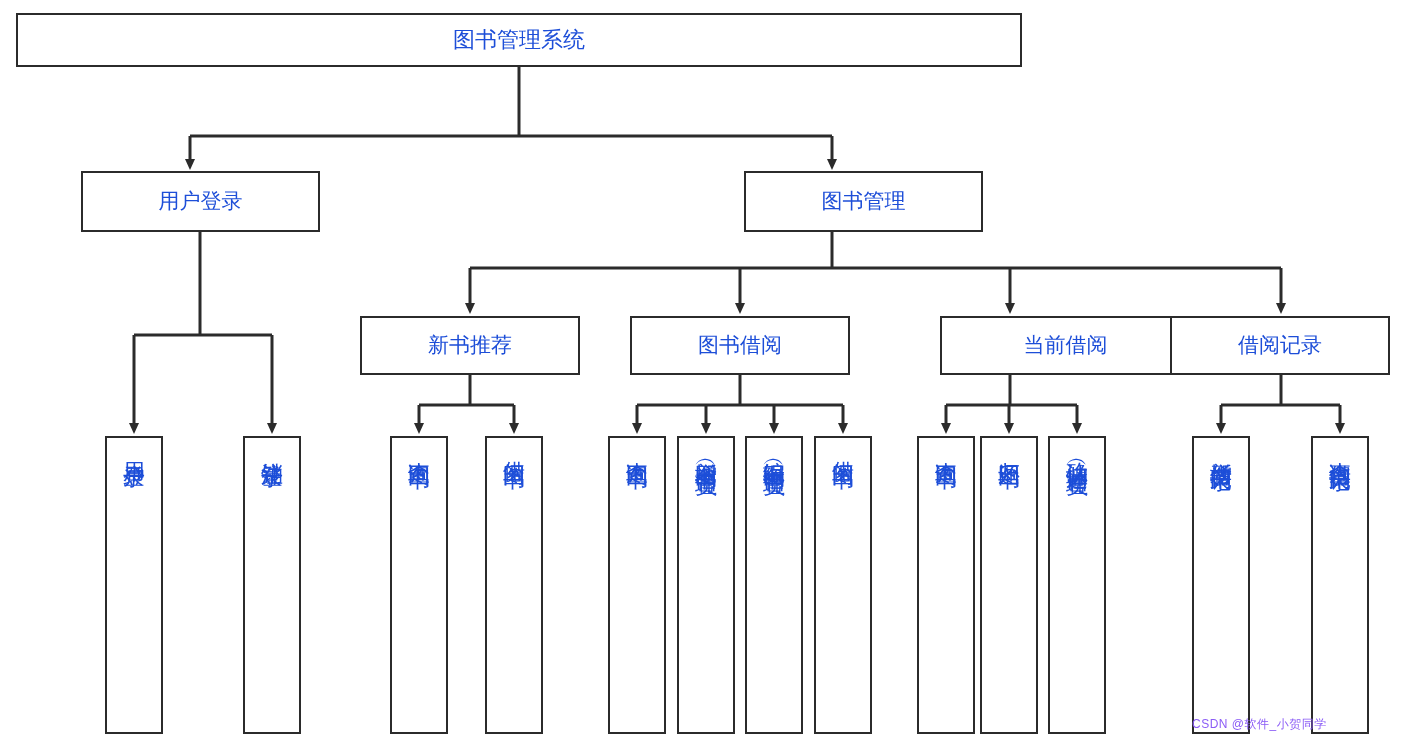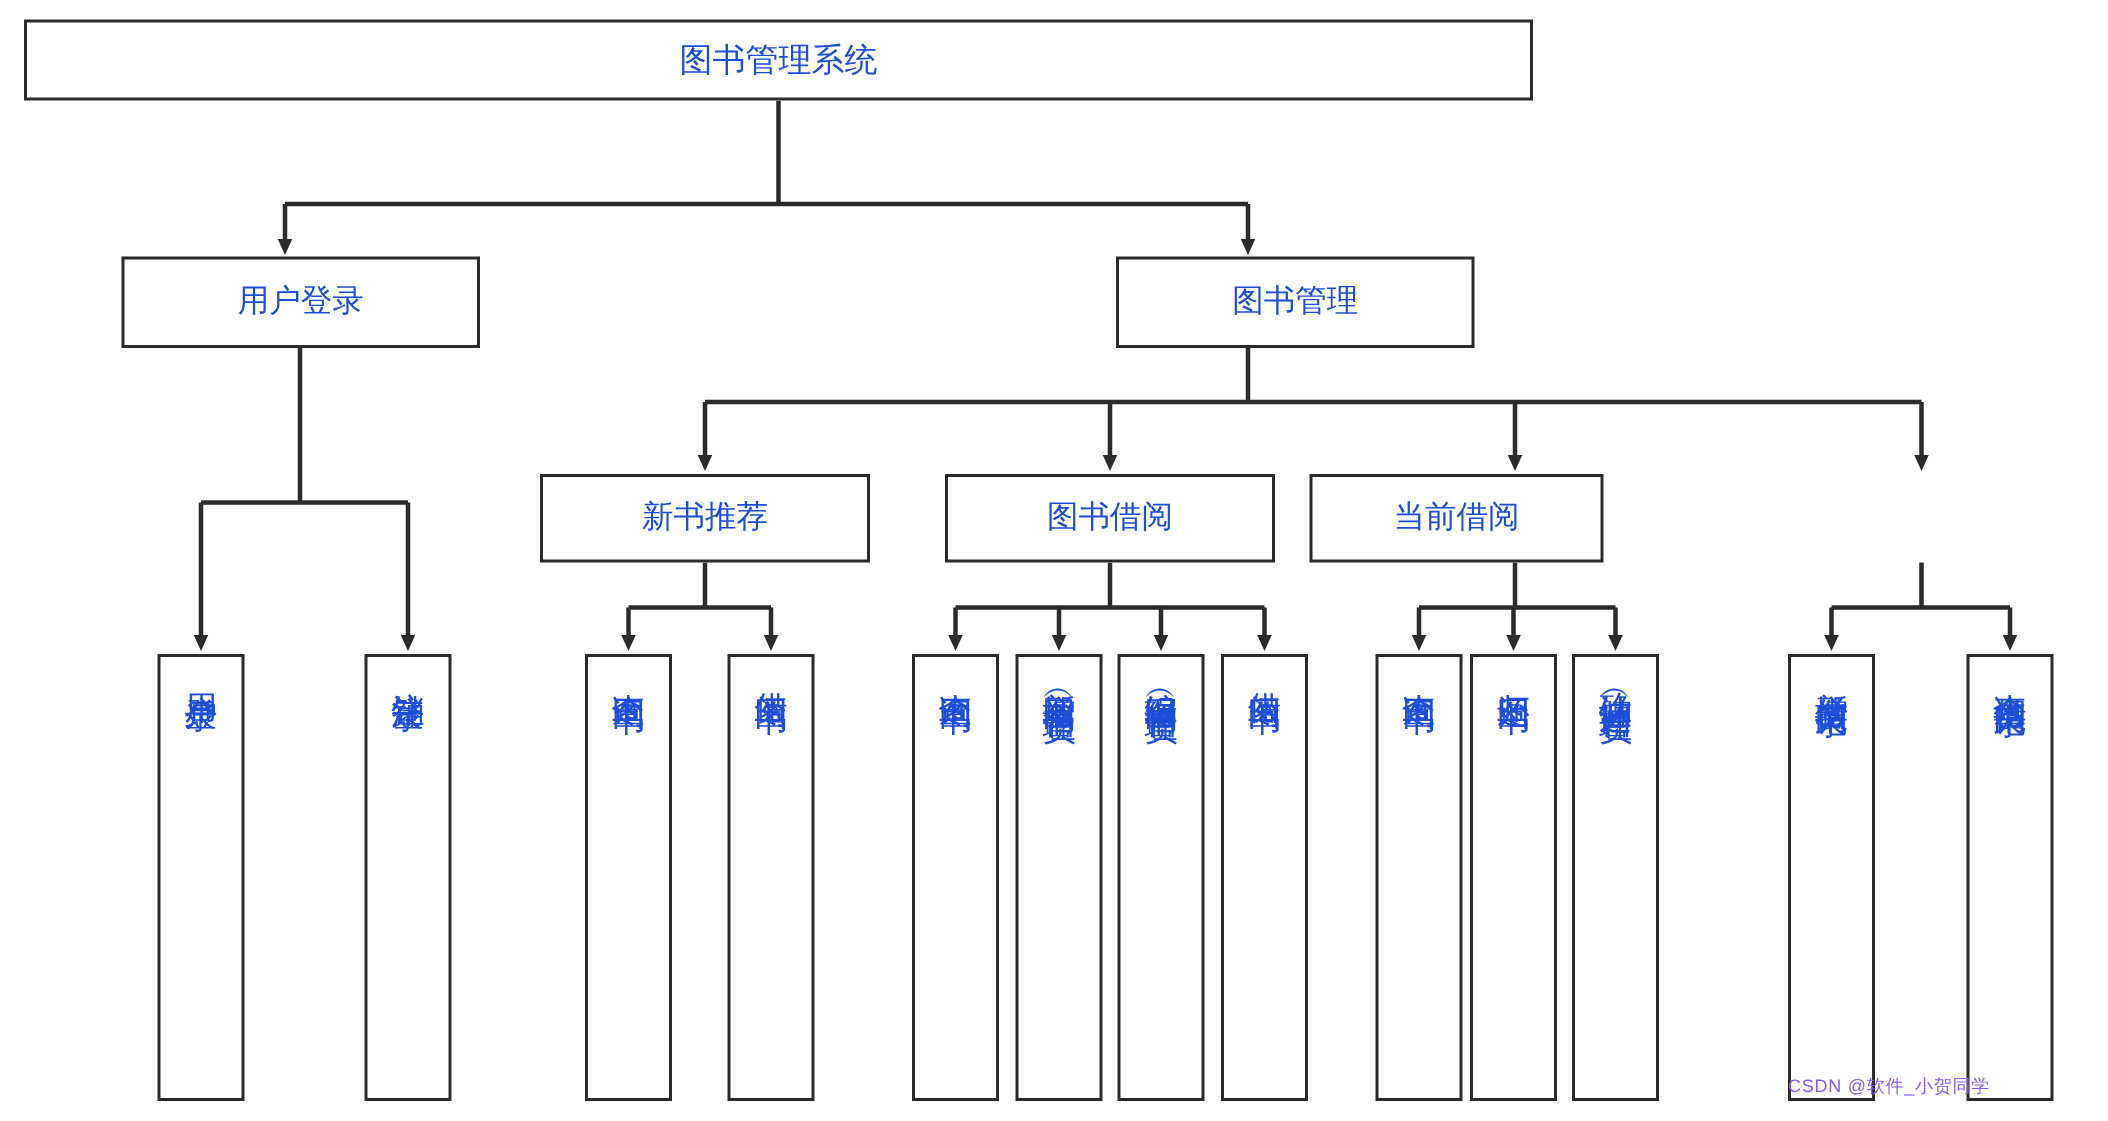--- a/index.html
+++ b/index.html
@@ -132,22 +132,25 @@
   <div class="node horiz" style="left:712px; top:171px; width:239px; height:61px;margin-left:32px;">
     <span class="label">图书管理</span>
   </div>
 
   <div class="node horiz" style="left:630px; top:316px; width:220px; height:59px;">
     <span class="label">图书借阅</span>
   </div>
   <div class="node horiz" style="left:360px; top:316px; width:220px; height:59px;">
     <span class="label">新书推荐</span>
   </div>
-  <div class="node horiz" style="left:873px; top:316px; width:196px; height:59px;">
+  <div class="node horiz" style="left:940px; top:316px; width:251px; height:59px;">
     <span class="label">当前借阅</span>
+  </div>
+  <div class="node horiz" style="left:1170px; top:316px; width:220px; height:59px;">
+    <span class="label">借阅记录</span>
   </div>
 
   <div class="node vert" style="left:105px; top:436px; width:58px; height:298px;">
     <span class="label">用户登录</span>
   </div>
   <div class="node vert" style="left:243px; top:436px; width:58px; height:298px;">
     <span class="label">注销登录</span>
   </div>
 
   <div class="node vert" style="left:390px; top:436px; width:58px; height:298px;">

